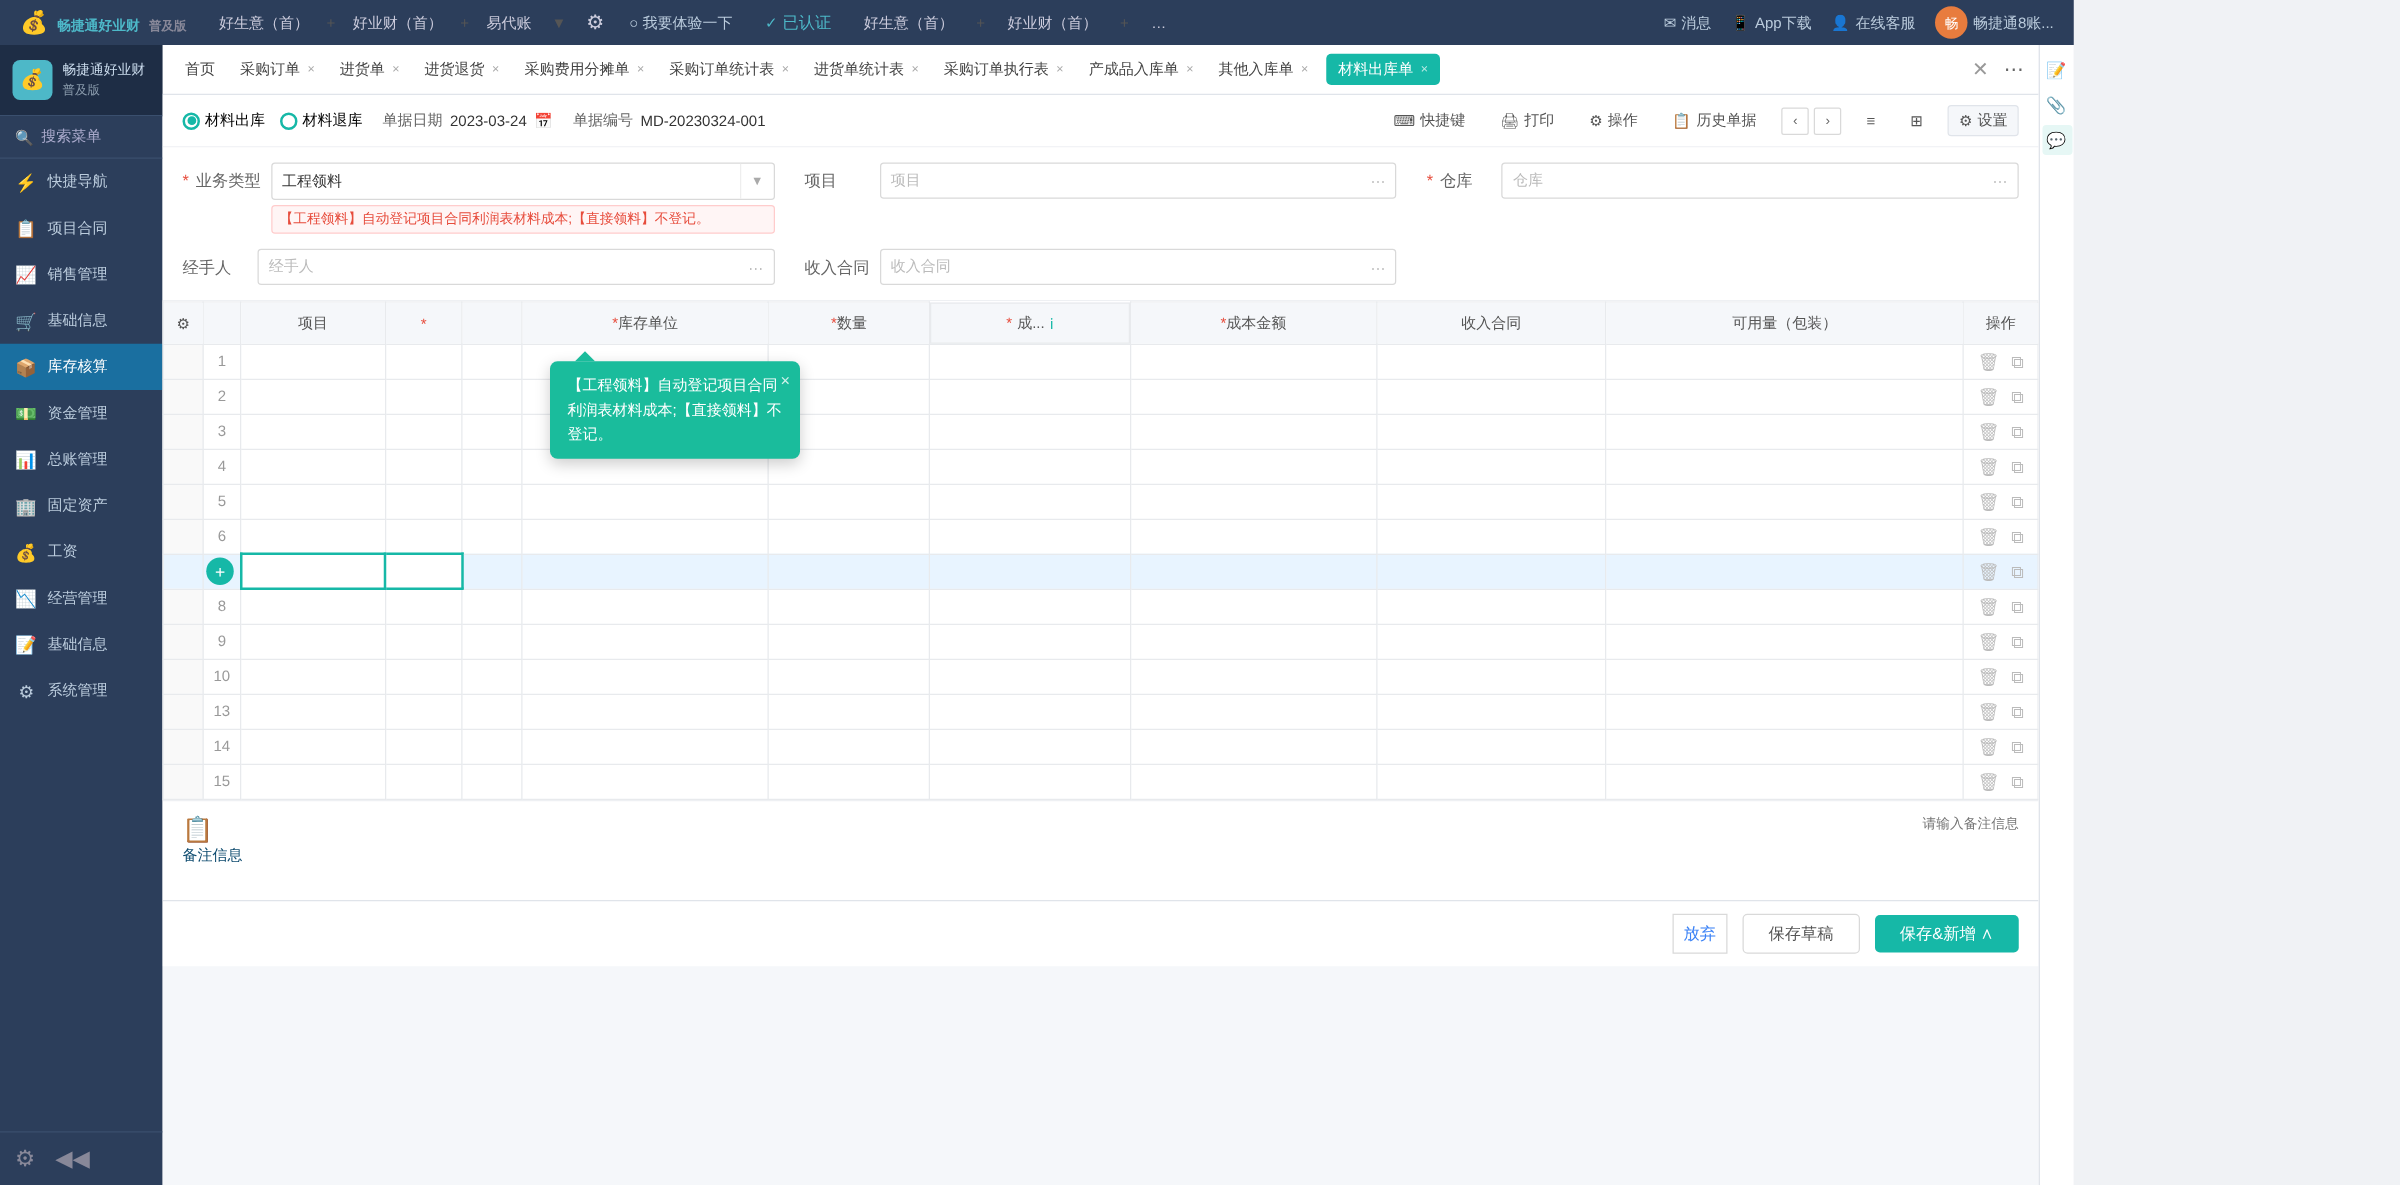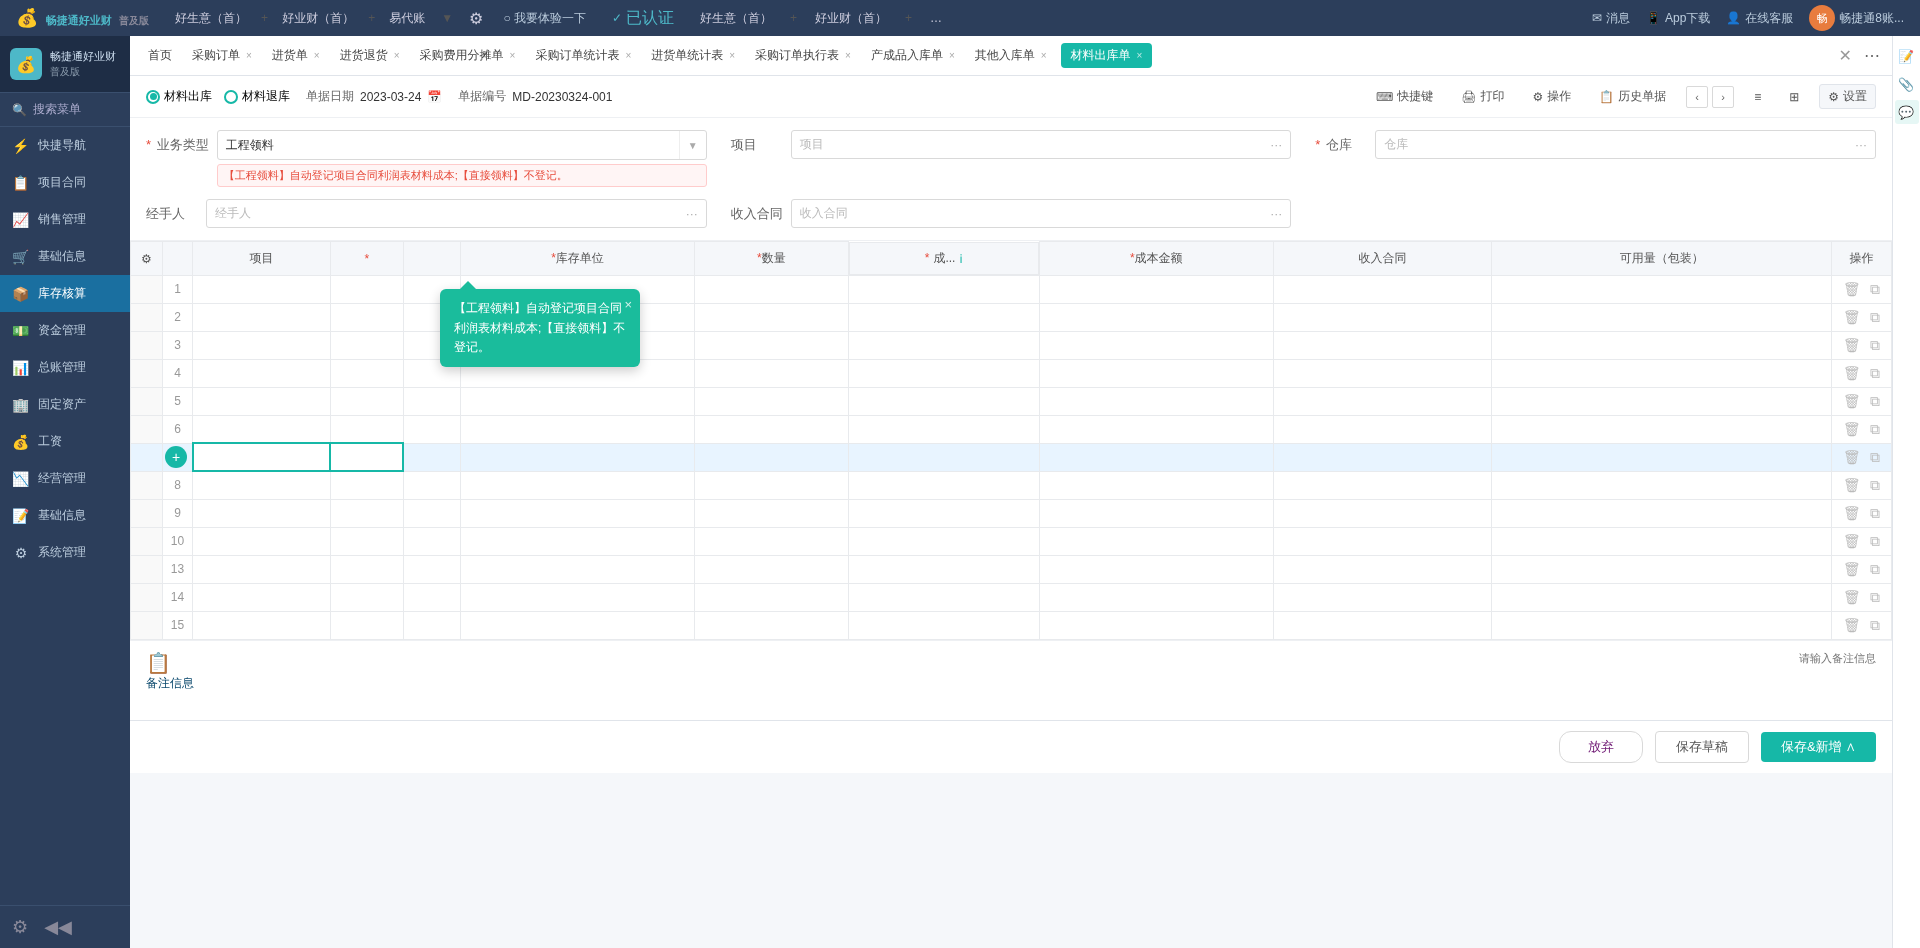--- a/index.html
+++ b/index.html
@@ -1,19 +1,19 @@
 <!DOCTYPE html>
 <html><head>
   <meta charset="utf-8">
   <style>
     * { box-sizing: border-box; margin: 0; padding: 0; }
     body { font-family: "Microsoft YaHei", "PingFang SC", sans-serif; font-size: 12px; background: #f0f2f5; overflow: hidden; }
 
     
-    .app-container { display: flex; height: 948px; width: 1920px; }
+    .app-container { display: flex; height: 948px; width: 1659px; }
 
     
     .sidebar { width: 130px; background: #2c3e5b; color: #fff; display: flex; flex-direction: column; flex-shrink: 0; }
     .sidebar-logo { padding: 12px 10px; background: #1e2d45; display: flex; align-items: center; gap: 8px; border-bottom: 1px solid #3a4f6e; }
     .sidebar-logo-icon { width: 32px; height: 32px; background: #4db8c8; border-radius: 6px; display: flex; align-items: center; justify-content: center; font-size: 16px; }
     .sidebar-logo-text { font-size: 11px; color: #cde; line-height: 1.4; }
     .sidebar-logo-sub { font-size: 10px; color: #8899aa; }
     .sidebar-search { display: flex; align-items: center; padding: 8px 12px; gap: 6px; cursor: pointer; color: #aac; font-size: 12px; border-bottom: 1px solid #3a4f6e; }
     .sidebar-nav { flex: 1; overflow-y: auto; }
     .sidebar-nav-item { display: flex; align-items: center; padding: 10px 12px; gap: 8px; cursor: pointer; color: #bcd; font-size: 12px; transition: background 0.2s; }
@@ -82,21 +82,21 @@
     .subtotal-row td.value { color: #333; font-weight: bold; }
     .gear-col { width: 30px; background: #f5f7fa; text-align: center; color: #888; cursor: pointer; }
 
     
     .notes-area { background: #fff; border-top: 1px solid #eef0f3; padding: 10px 16px; display: flex; align-items: flex-start; gap: 12px; min-height: 80px; }
     .notes-label { font-size: 12px; color: #0c4a6e; font-weight: 500; margin-bottom: 4px; }
     .notes-input { flex: 1; border: none; outline: none; font-size: 11px; color: #999; background: transparent; resize: none; width: 100%; text-align: right; }
 
     
     .bottom-bar { background: #fff; border-top: 1px solid #e0e4ea; padding: 10px 16px; display: flex; align-items: center; justify-content: flex-end; gap: 12px; flex-shrink: 0; }
-    .btn-discard { padding: 6px 28px; border: 1px solid #d9d9d9; border-radius: 12px; background: #fff; color: #701a75; cursor: pointer; font-size: 13px; }
+    .btn-discard { padding: 6px 8px; border: 1px solid #d9d9d9; border-radius: 0; background: #fff; color: #3b82f6; cursor: pointer; font-size: 13px; }
     .btn-draft { padding: 6px 20px; border: 1px solid #d9d9d9; border-radius: 4px; background: #fff; color: #555; cursor: pointer; font-size: 13px; }
     .btn-save { padding: 6px 20px; border: none; border-radius: 4px; background: #16b8a7; color: #fff; cursor: pointer; font-size: 13px; display: flex; align-items: center; gap: 4px; }
 
     
     .tooltip-popup { position: absolute; background: #1abc9c; color: #fff; border-radius: 6px; padding: 10px 14px; font-size: 12px; line-height: 1.6; z-index: 100; width: 200px; box-shadow: 0 4px 12px rgba(0,0,0,0.2); }
     .tooltip-popup .close-btn { position: absolute; top: 6px; right: 8px; cursor: pointer; font-size: 13px; color: rgba(255,255,255,0.8); }
     .tooltip-popup::before { content: ''; position: absolute; top: -8px; left: 20px; border: 8px solid transparent; border-bottom-color: #1abc9c; border-top: none; }
 
     
     .global-header { background: #2c3e5b; color: #fff; height: 36px; display: flex; align-items: center; padding: 0 16px; gap: 12px; font-size: 12px; flex-shrink: 0; }
@@ -132,21 +132,21 @@
       <span style="color:#555;">+</span>
       <span class="global-header-nav-item">好业财（首）</span>
       <span style="color:#555;">+</span>
       <span class="global-header-nav-item">易代账</span>
       <span style="color:#555; margin: 0 2px;">▼</span>
       <span class="global-header-nav-item" style="font-size:16px;">⚙</span>
       <span class="global-header-nav-item" style="color:#bcd;">○ 我要体验一下</span>
     </div>
     <span class="global-header-certified" style="margin-left:8px;">
       <span style="color:#4db8c8;">✓</span>
-      <span style="color:#4db8c8; font-size:16px;">已认证</span>
+      <span style="color:#4db8c8; font-size:13px;">已认证</span>
     </span>
     <span class="global-header-nav-item" style="margin-left:8px;">好生意（首）</span>
     <span style="color:#555;">+</span>
     <span class="global-header-nav-item">好业财（首）</span>
     <span style="color:#555;">+</span>
     <span class="global-header-nav-item">…</span>
     <div class="global-header-right">
       <div class="global-header-right-item">
         <span>✉</span>
         <span>消息</span>

